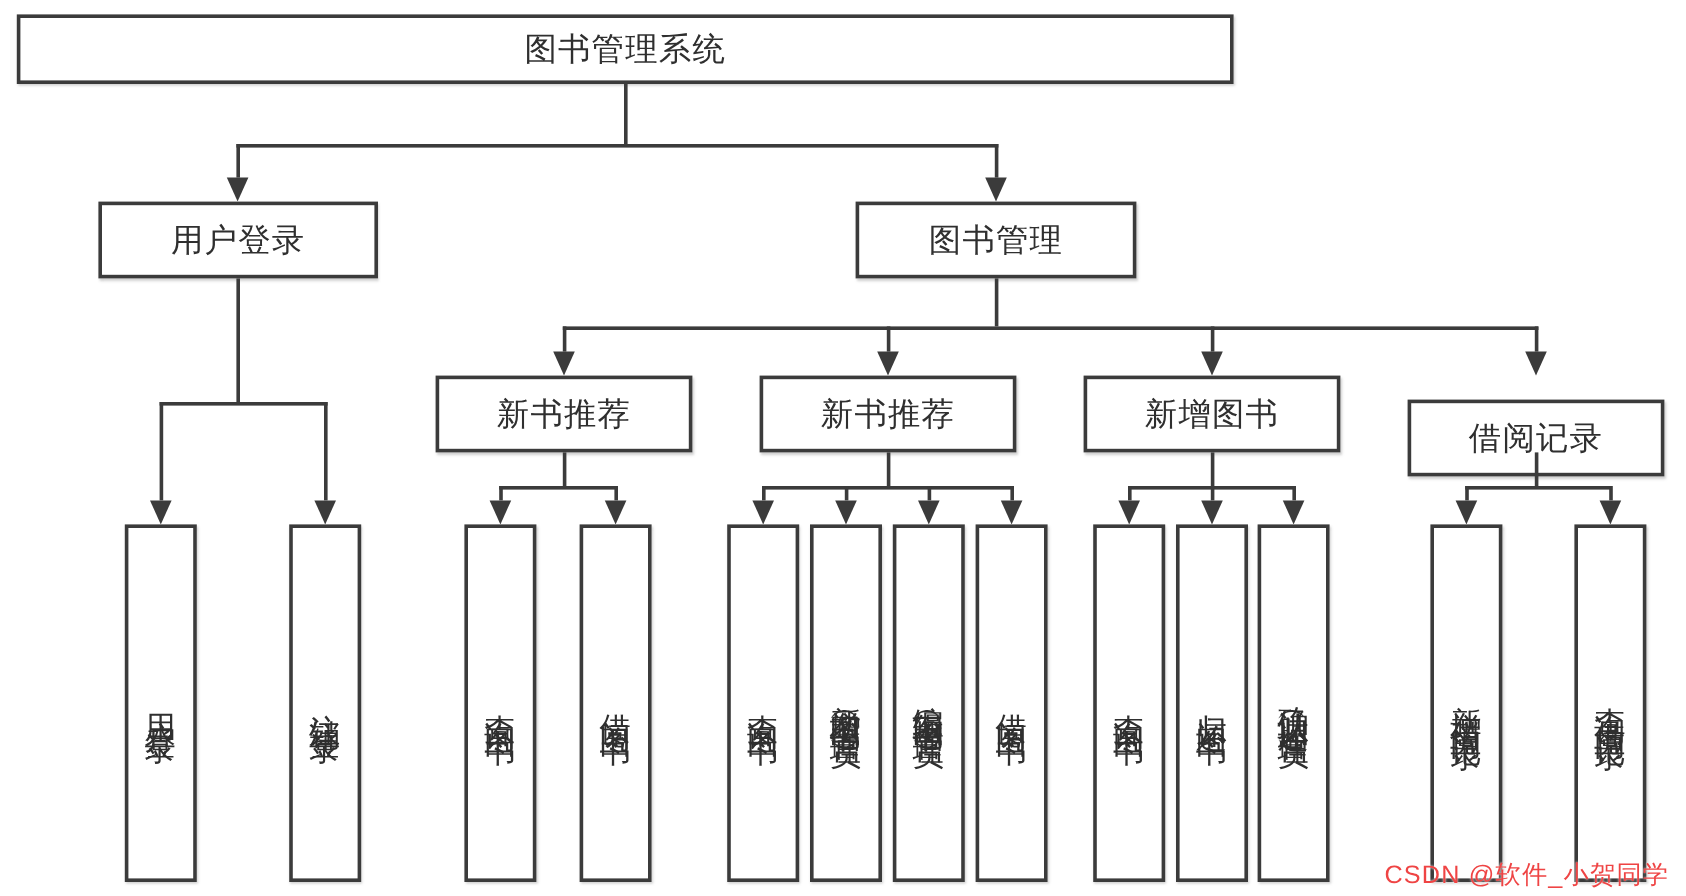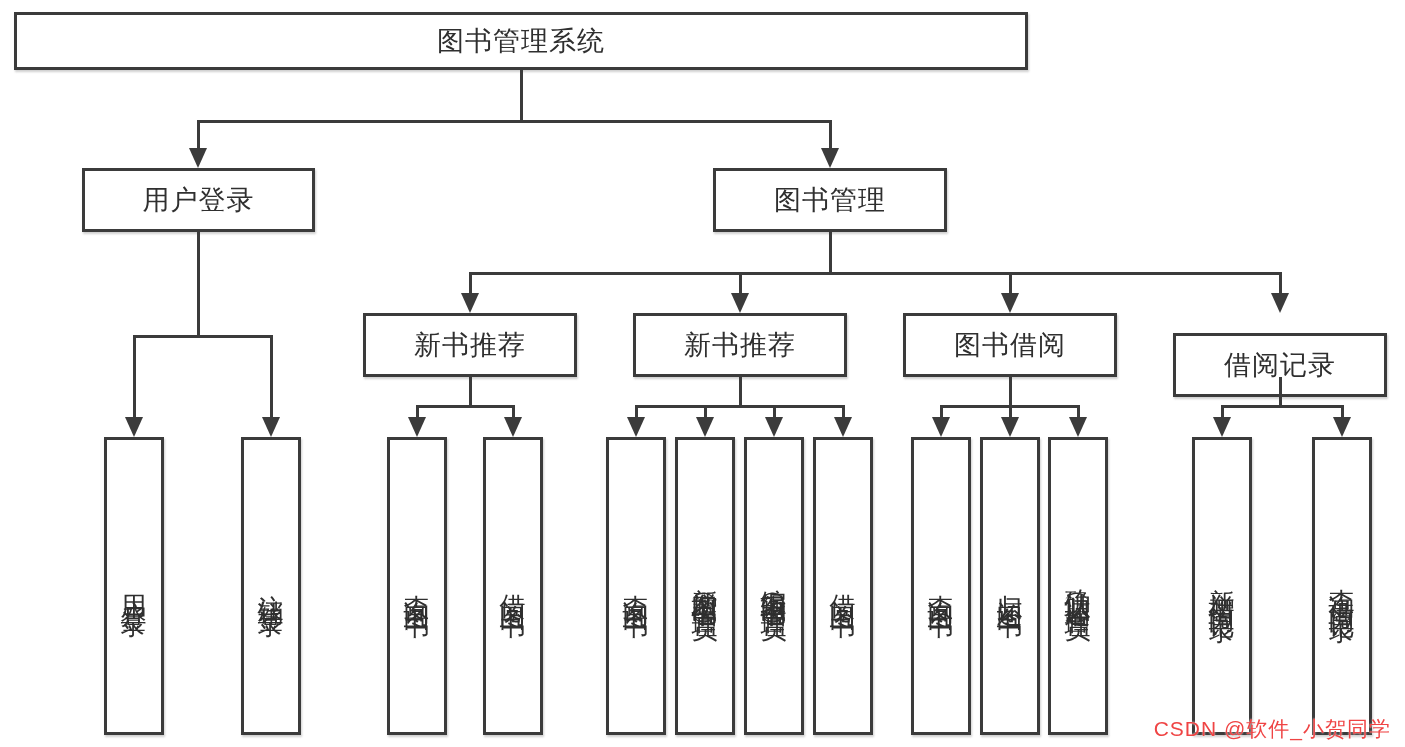--- a/index.html
+++ b/index.html
@@ -69,21 +69,21 @@
   <div class="drop" style="left:1008.5px;top:272px;height:21px;"></div>
   <div class="drop" style="left:1278.5px;top:272px;height:21px;"></div>
 
   <div class="node" style="left:363px;top:313px;width:214px;height:64px;">
     <span>新书推荐</span>
   </div>
   <div class="node" style="left:633px;top:313px;width:214px;height:64px;">
     <span>新书推荐</span>
   </div>
   <div class="node" style="left:903px;top:313px;width:214px;height:64px;">
-    <span>图书借阅</span>
+    <span>新增图书</span>
   </div>
   <div class="node" style="left:1173px;top:313px;width:214px;height:64px;margin-top:20px;">
     <span>借阅记录</span>
   </div>
 
   <div class="vline" style="left:468.5px;top:377px;height:28px;"></div>
   <div class="hline" style="left:415.5px;top:405px;width:99px;"></div>
   <div class="drop" style="left:415.5px;top:405px;height:12px;"></div>
   <div class="drop" style="left:511.5px;top:405px;height:12px;"></div>
 

